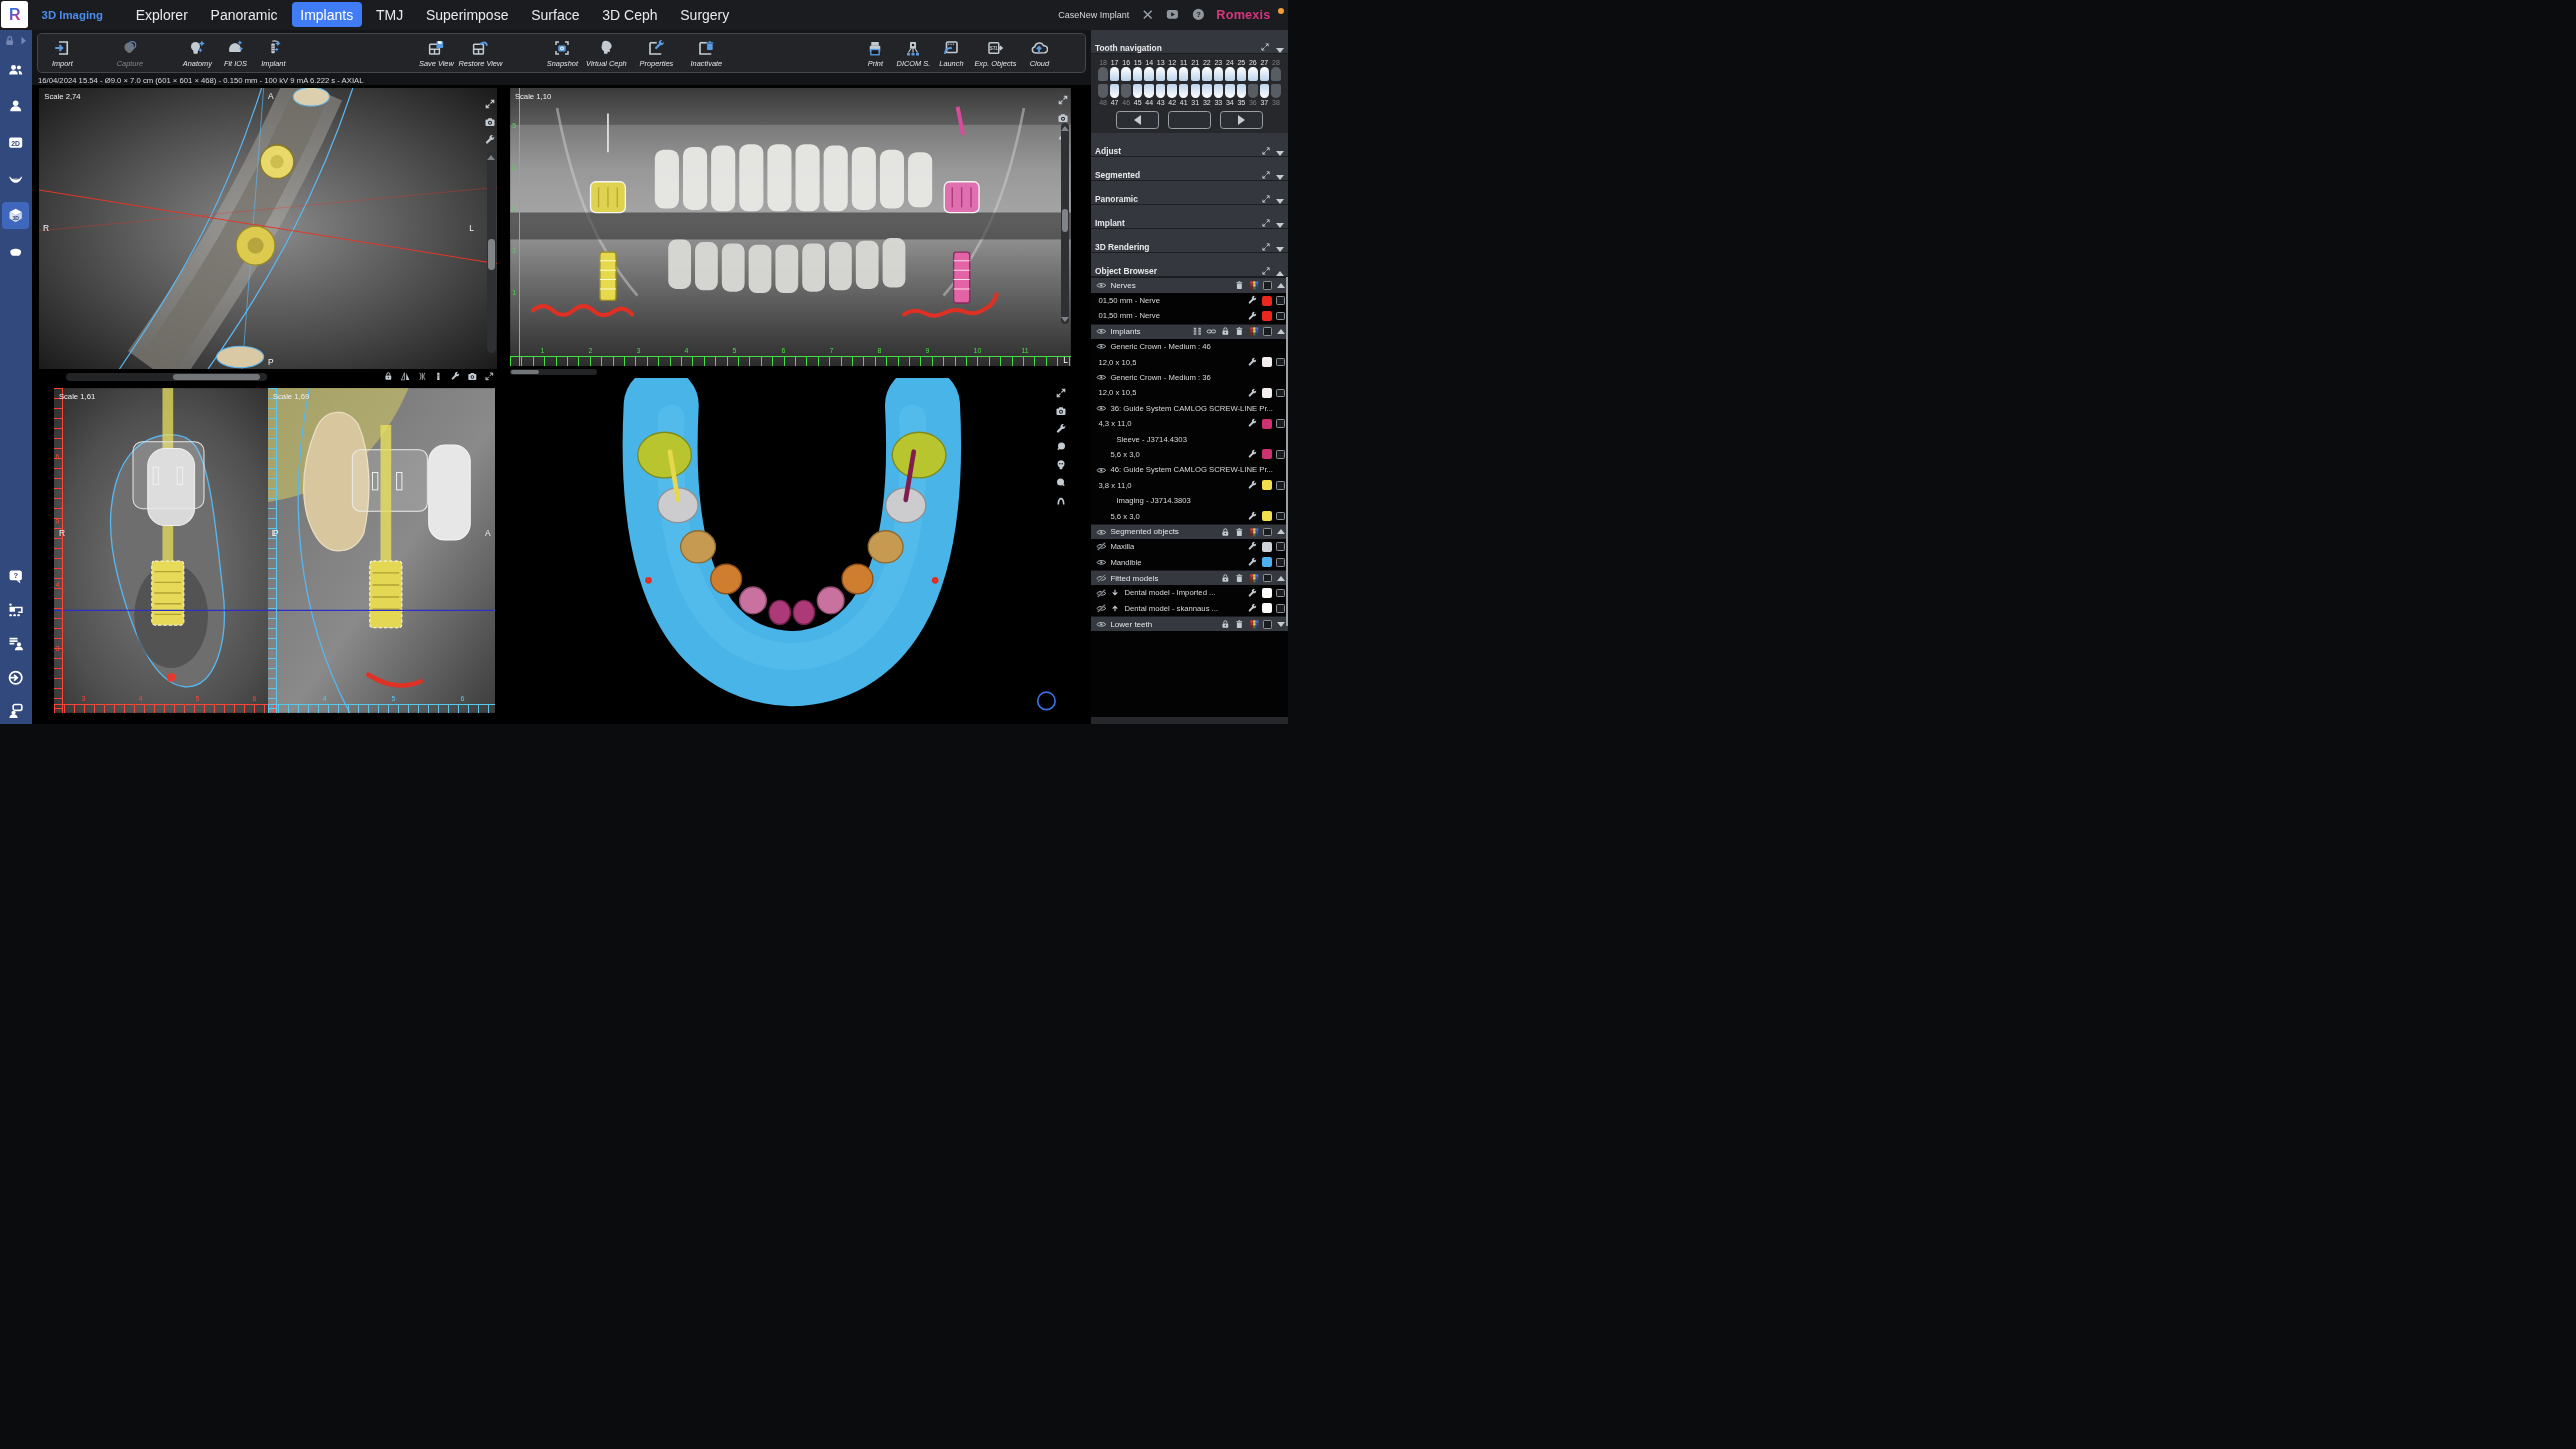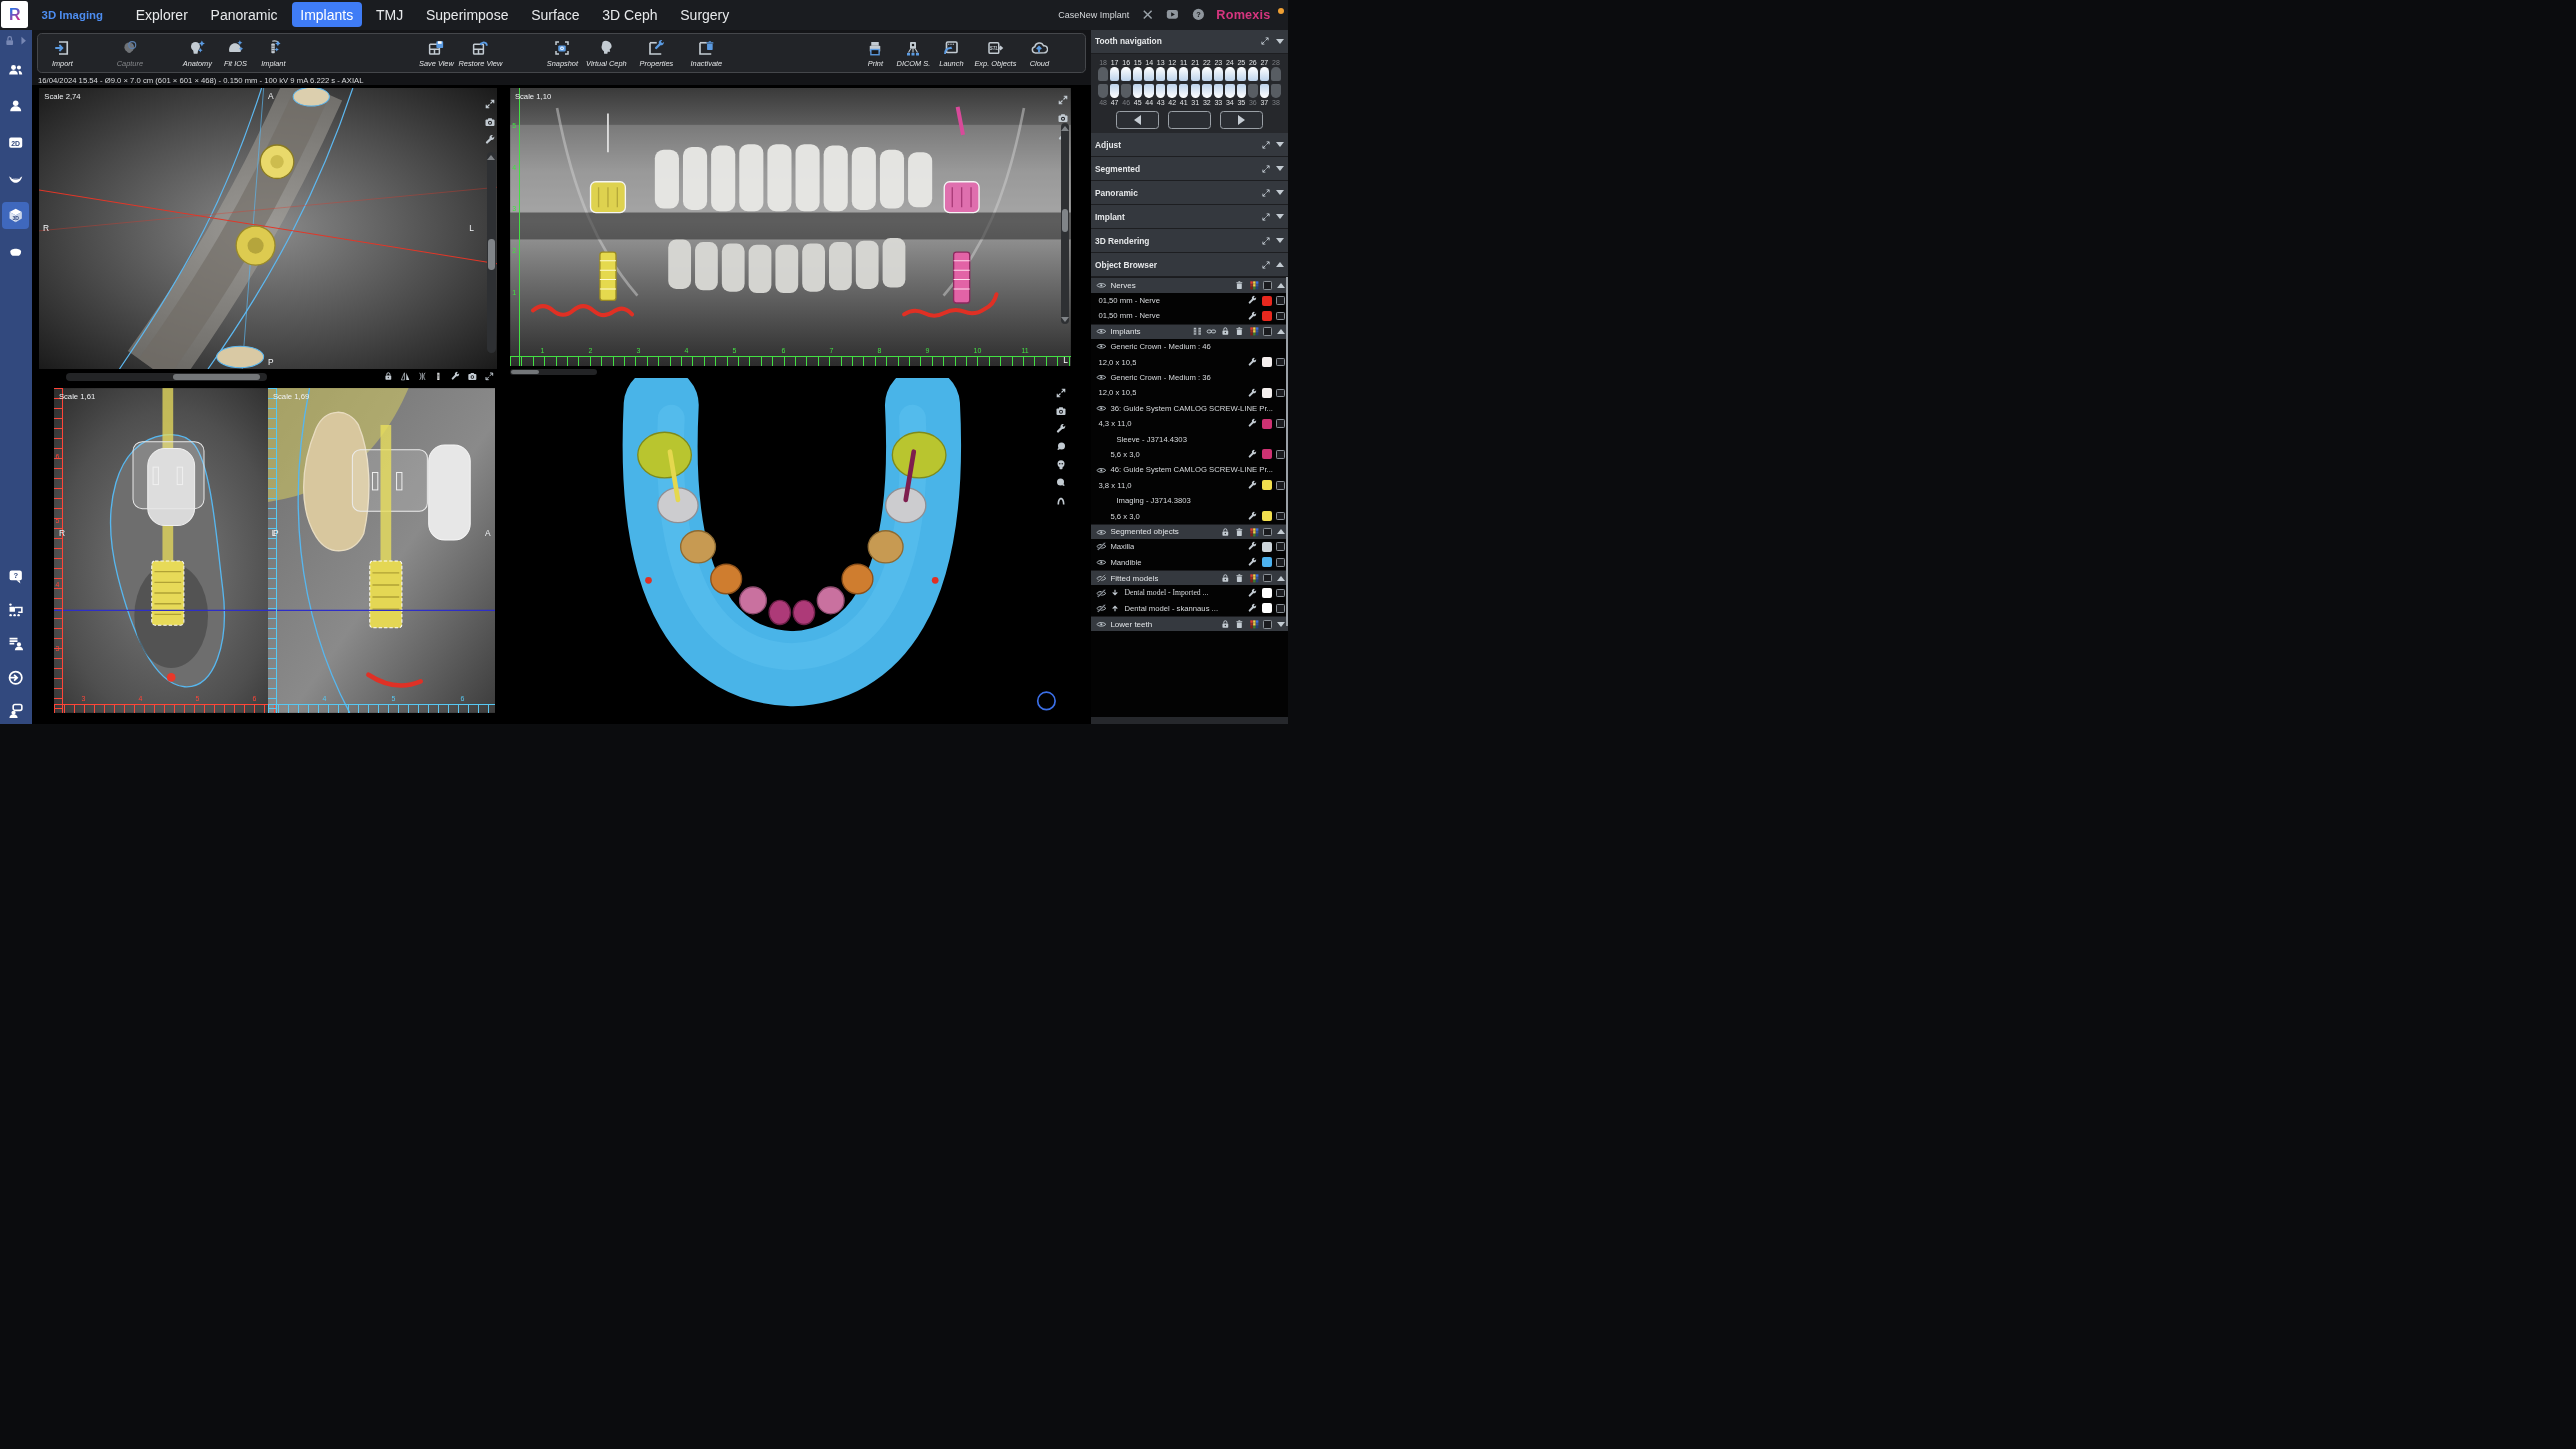--- a/index.html
+++ b/index.html
@@ -68,21 +68,21 @@
   #ax-bottombar { position:absolute; left:7.4px; top:286px; width:458px; height:12px; background:#000;
                   display:flex; align-items:center; z-index:8; }
   #ax-hscroll { position:relative; margin-left:27px; width:201px; height:7.4px; border-radius:4px; background:#232426; }
   #ax-hscroll .thumb { position:absolute; left:107px; top:0.7px; width:87px; height:6px; border-radius:3.4px; background:#737679; }
   #ax-tools { margin-left:auto; display:flex; gap:6px; align-items:center; padding-right:2.7px; }
 
   
   #rightpanel { position:absolute; left:1091px; top:29.5px; width:197px; height:695px; background:#26282c;
                 display:flex; flex-direction:column; z-index:20; }
   .sec-head { height:24px; background:#34383e; border-bottom:0.7px solid #1d1e21; display:flex;
-              align-items:center; padding:0 4px; flex:none; cursor:pointer; }
+              align-items:flex-end; padding:0 4px; flex:none; cursor:pointer; }
   .sec-head .t { color:#e6e8ea; font-size:8.4px; font-weight:bold; }
   .sec-head .sp { flex:1; }
   .chev { width:0; height:0; border-left:4.7px solid transparent; border-right:4.7px solid transparent; }
   .chev.down { border-top:5.4px solid #c3cbd2; }
   .chev.up { border-bottom:5.4px solid #c3cbd2; }
 
   #toothnav-body { background:#26282c; padding:5.4px 4px 4px 4px; flex:none; }
   .tn-grid { display:grid; grid-template-columns:repeat(16,1fr); gap:0.7px; padding:0 2.7px; }
   .tn-num { color:#e3e5e7; font-size:7px; text-align:center; }
   .tn-num.dim { color:#7b7e83; }
@@ -1134,21 +1134,21 @@
           <div class="ob-row item">
             <span class="ob-ic" style="margin-left:1.3px;"><svg width="10.7" height="10.7" viewBox="0 0 24 24" style="flex:none;">
                 <path d="M2 12C6 6.5 18 6.5 22 12C18 17.5 6 17.5 2 12Z" fill="none" stroke="#c3cbd2" stroke-width="2"></path>
                 <circle cx="12" cy="12" r="2.6" fill="#c3cbd2"></circle>
                 <line x1="4" y1="20" x2="20" y2="4" stroke="#26282c" stroke-width="5"></line>
                 <line x1="4" y1="20" x2="20" y2="4" stroke="#c3cbd2" stroke-width="2"></line>
               </svg></span>
             <span class="ob-ic"><svg width="10" height="10" viewBox="0 0 24 24" style="flex:none;">
                 <path d="M12 4v11M6.5 10.5L12 16l5.5-5.5" stroke="#c3cbd2" stroke-width="2.8" fill="none"></path>
               </svg></span>
-            <span class="lab" style="margin-left:4px;font-family:Liberation Serif, serif;">Dental model - Imported ...</span>
+            <span class="lab" style="margin-left:4px;">Dental model - Imported ...</span>
             <span class="sp"></span>
             <span class="ob-ic"><svg width="10.7" height="10.7" viewBox="0 0 24 24" style="flex:none;">
                 <path d="M20.5 7.2a4.8 4.8 0 0 1-6.1 4.6L8 18.2a2.3 2.3 0 1 1-3.2-3.2l6.4-6.4A4.8 4.8 0 0 1 17.8 2.5l-2.9 2.9 2.7 2.7 2.9-2.9z" fill="#c3cbd2"></path>
               </svg></span>
             <span class="swatch" style="background:#ffffff;"></span>
             <span class="cbox"></span>
           </div>
           <div class="ob-row item">
             <span class="ob-ic" style="margin-left:1.3px;"><svg width="10.7" height="10.7" viewBox="0 0 24 24" style="flex:none;">
                 <path d="M2 12C6 6.5 18 6.5 22 12C18 17.5 6 17.5 2 12Z" fill="none" stroke="#c3cbd2" stroke-width="2"></path>

